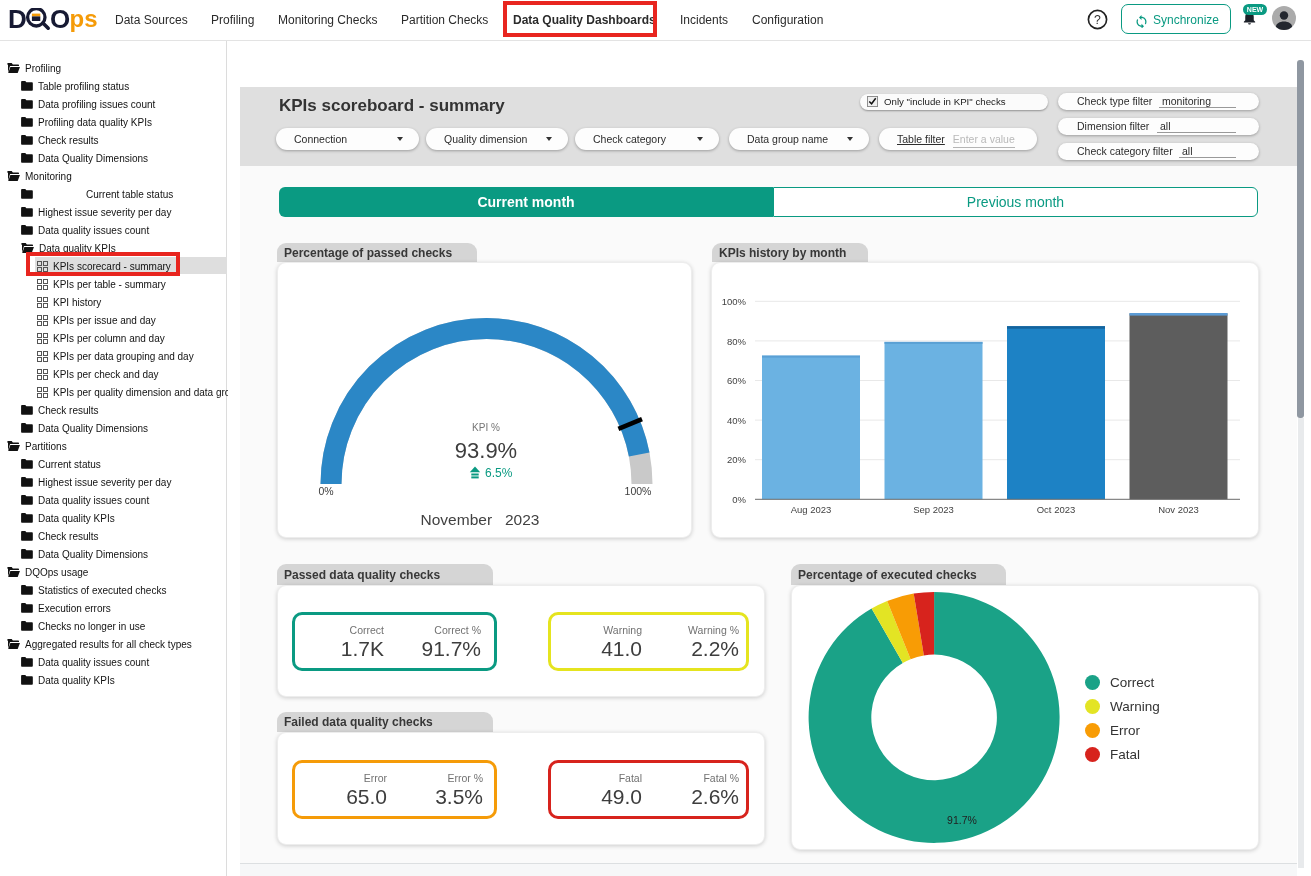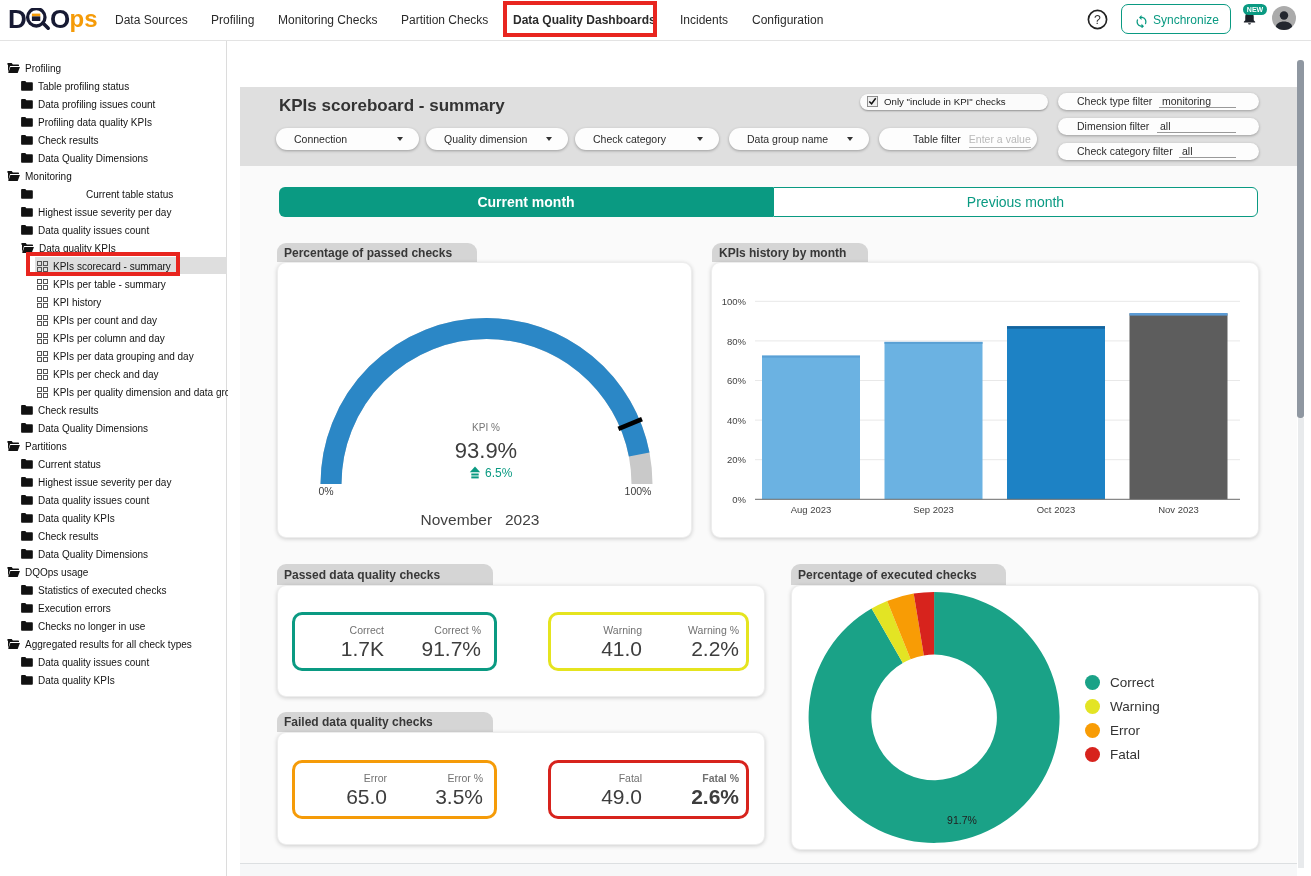--- a/index.html
+++ b/index.html
@@ -190,21 +190,21 @@
         </svg>
         <span>KPI history</span>
       </div>
       <div class="trow" style="left:37px; top:270px;">
         <svg width="11" height="11" viewBox="0 0 11 11">
           <rect x="0.5" y="0.5" width="4" height="4" fill="none" stroke="#555" stroke-width="1"></rect>
           <rect x="6.5" y="0.5" width="4" height="4" fill="none" stroke="#555" stroke-width="1"></rect>
           <rect x="0.5" y="6.5" width="4" height="4" fill="none" stroke="#555" stroke-width="1"></rect>
           <rect x="6.5" y="6.5" width="4" height="4" fill="none" stroke="#555" stroke-width="1"></rect>
         </svg>
-        <span>KPIs per count and day</span>
+        <span>KPIs per issue and day</span>
       </div>
       <div class="trow" style="left:37px; top:288px;">
         <svg width="11" height="11" viewBox="0 0 11 11">
           <rect x="0.5" y="0.5" width="4" height="4" fill="none" stroke="#555" stroke-width="1"></rect>
           <rect x="6.5" y="0.5" width="4" height="4" fill="none" stroke="#555" stroke-width="1"></rect>
           <rect x="0.5" y="6.5" width="4" height="4" fill="none" stroke="#555" stroke-width="1"></rect>
           <rect x="6.5" y="6.5" width="4" height="4" fill="none" stroke="#555" stroke-width="1"></rect>
         </svg>
         <span>KPIs per column and day</span>
       </div>
@@ -337,21 +337,21 @@
       <div class="redbox" style="left:26px; top:211px; width:154px; height:24px;"></div>
     </div>
 
 <div id="main">
   <div id="gpanel">
     <div id="gtitle">KPIs scoreboard - summary</div>
     <div class="pill fpill" style="left:36px; width:143px;"><span style="margin-left:18px;">Connection</span><span class="caret"></span></div>
     <div class="pill fpill" style="left:186px; width:142px;"><span style="margin-left:18px;">Quality dimension</span><span class="caret"></span></div>
     <div class="pill fpill" style="left:335px; width:144px;"><span style="margin-left:18px;">Check category</span><span class="caret"></span></div>
     <div class="pill fpill" style="left:489px; width:140px;"><span style="margin-left:18px;">Data group name</span><span class="caret"></span></div>
-    <div class="pill fpill" style="left:639px; width:158px;"><span style="margin-left:34px;">Table filter</span><span style="color:#b9b9b9; margin-left:8px; border-bottom:1px solid #b5b5b5; padding-bottom:2px;">Enter a value</span></div>
+    <div class="pill fpill" style="left:639px; width:158px;"><span style="margin-left:18px;text-decoration:underline;">Table filter</span><span style="color:#b9b9b9; margin-left:8px; border-bottom:1px solid #b5b5b5; padding-bottom:2px;">Enter a value</span></div>
     <div class="pill" id="chkpill"><svg width="11" height="11" style="position:absolute;left:7px;top:2px;" viewBox="0 0 12 12">
             <rect x="0.5" y="0.5" width="11" height="11" fill="#efefef" stroke="#888" stroke-width="1"></rect>
             <path d="M2.5 6 L5 8.5 L9.5 2.5" stroke="#111" stroke-width="1.6" fill="none"></path>
           </svg><span style="margin-left:24px;">Only "include in KPI" checks</span></div>
     <div class="pill rpill" style="top:6px;"><span style="margin-left:19px;">Check type filter</span><span class="vall" style="left:101px; width:77px;">monitoring</span></div>
     <div class="pill rpill" style="top:31px;"><span style="margin-left:19px;">Dimension filter</span><span class="vall" style="left:99px; width:79px;">all</span></div>
     <div class="pill rpill" style="top:56px;"><span style="margin-left:19px;">Check category filter</span><span class="vall" style="left:121px; width:57px;">all</span></div>
   </div>
   <div id="dash">
     <div id="toggle">
@@ -447,21 +447,21 @@
         <div class="col" style="right:11px; top:9px;">
               <div class="sl">Error %</div>
               <div class="sv">3.5%</div>
             </div>
       </div>
       <div class="scorebox" style="left:270px; top:27px; width:201px; height:59px; border:3px solid #d7231d;">
         <div class="col" style="right:104px; top:9px;">
               <div class="sl">Fatal</div>
               <div class="sv">49.0</div>
             </div>
-        <div class="col" style="right:7px; top:9px;font-weight:bold;">
+        <div class="col" style="right:7px; top:9px;">
               <div class="sl">Fatal %</div>
               <div class="sv">2.6%</div>
             </div>
       </div>
     </div>
 
     <div class="ctab" style="left:551px; top:398px; width:215px; height:21px; line-height:22px;">Percentage of executed checks</div>
     <div class="card" id="donutcard" style="left:551px; top:419px; width:468px; height:265px;">
       <svg width="466" height="263" viewBox="0 0 466 263">
         <path d="M 142.10 5.90 A 125.5 125.5 0 1 1 79.58 22.58 L 110.81 76.95 A 62.8 62.8 0 1 0 142.10 68.60 Z" fill="#1aa287"></path>

